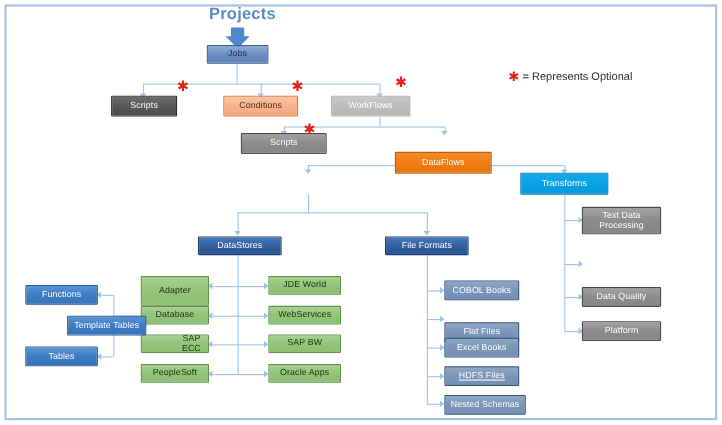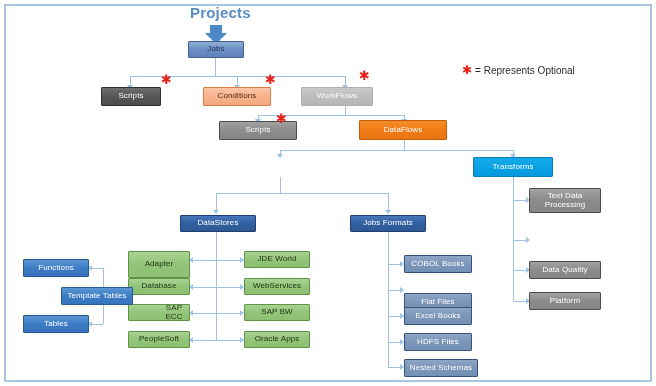--- a/index.html
+++ b/index.html
@@ -34,21 +34,21 @@
   .n-litegray{
     background:linear-gradient(180deg,#c9c9c9 0%,#bdbdbd 50%,#b6b6b6 100%);
     border:1px solid #b0b0b0;color:#ffffff;
   }
   .n-salmon{
     background:linear-gradient(180deg,#fbc6a6 0%,#f7b38c 50%,#f5a87e 100%);
     border:1px solid #e07b43;color:#4a2b15;
   }
   .n-orange{
     background:linear-gradient(180deg,#f58c28 0%,#ef7d16 50%,#ea7410 100%);
-    border:1px solid #c25c08;color:#ffffff;
+    border:1px solid #c25c08;color:#ffffff;margin-top:18px;
   }
   .n-ltblue{
     background:linear-gradient(180deg,#cfe0f1 0%,#a9c8e6 55%,#9dc0e2 100%);
     border:1px solid #6e9cc9;color:#1d3a5c;
   }
   .n-cyan{
     background:linear-gradient(180deg,#17a9e8 0%,#07a2e5 55%,#0399de 100%);
     border:1px solid #0b7cb4;color:#ffffff;
   }
   .n-dkblue{
@@ -191,21 +191,21 @@
   <div class="node n-darkgray" style="left:101px;top:87px;width:60px;height:19px;">Scripts</div>
   <div class="node n-salmon" style="left:203px;top:87px;width:68px;height:19px;">Conditions</div>
   <div class="node n-litegray" style="left:301px;top:87px;width:72px;height:19px;">WorkFlows</div>
 
   <div class="node n-midgray" style="left:219px;top:121px;width:78px;height:19px;">Scripts</div>
   <div class="node n-orange" style="left:359px;top:120px;width:88px;height:20px;">DataFlows</div>
 
   <div class="node n-cyan" style="left:473px;top:157px;width:80px;height:20px;">Transforms</div>
 
   <div class="node n-dkblue" style="left:180px;top:215px;width:76px;height:17px;">DataStores</div>
-  <div class="node n-dkblue" style="left:350px;top:215px;width:76px;height:17px;">Jobs Formats</div>
+  <div class="node n-dkblue" style="left:350px;top:215px;width:76px;height:17px;">File Formats</div>
 
   <div class="node n-midgray" style="left:529px;top:188px;width:72px;height:25px;">Text Data Processing</div>
   <div class="node n-midgray" style="left:529px;top:261px;width:72px;height:18px;">Data Quality</div>
   <div class="node n-midgray" style="left:529px;top:292px;width:72px;height:18px;">Platform</div>
 
   <div class="node n-green" style="left:128px;top:251px;width:62px;height:27px;">Adapter</div>
   <div class="node n-green" style="left:128px;top:278px;width:62px;height:17px;">Database</div>
   <div class="node n-green" style="left:128px;top:304px;width:62px;height:17px;padding-left:32px;">SAP ECC</div>
   <div class="node n-green" style="left:128px;top:331px;width:62px;height:17px;">PeopleSoft</div>
 
@@ -214,20 +214,20 @@
   <div class="node n-green" style="left:244px;top:304px;width:66px;height:17px;">SAP BW</div>
   <div class="node n-green" style="left:244px;top:331px;width:66px;height:17px;">Oracle Apps</div>
 
   <div class="node n-medblue" style="left:23px;top:259px;width:66px;height:18px;">Functions</div>
   <div class="node n-medblue" style="left:17px;top:287px;width:72px;height:18px;margin-left:44px;">Template Tables</div>
   <div class="node n-medblue" style="left:23px;top:315px;width:66px;height:18px;">Tables</div>
 
   <div class="node n-slate" style="left:404px;top:255px;width:68px;height:18px;">COBOL Books</div>
   <div class="node n-slate" style="left:404px;top:281px;width:68px;height:18px;margin-top:12px;">Flat Files</div>
   <div class="node n-slate" style="left:404px;top:307px;width:68px;height:18px;">Excel Books</div>
-  <div class="node n-slate" style="left:404px;top:333px;width:68px;height:18px;">HDFS Files</div>
+  <div class="node n-slate" style="left:404px;top:333px;width:68px;height:18px;text-decoration:underline;">HDFS Files</div>
   <div class="node n-slate" style="left:404px;top:359px;width:74px;height:18px;">Nested Schemas</div>
 
   <div class="ast" style="left:161px;top:73px;">✱</div>
   <div class="ast" style="left:265px;top:73px;">✱</div>
   <div class="ast" style="left:359px;top:69px;">✱</div>
   <div class="ast" style="left:276px;top:112px;">✱</div>
 </div>
 
 </body></html>

